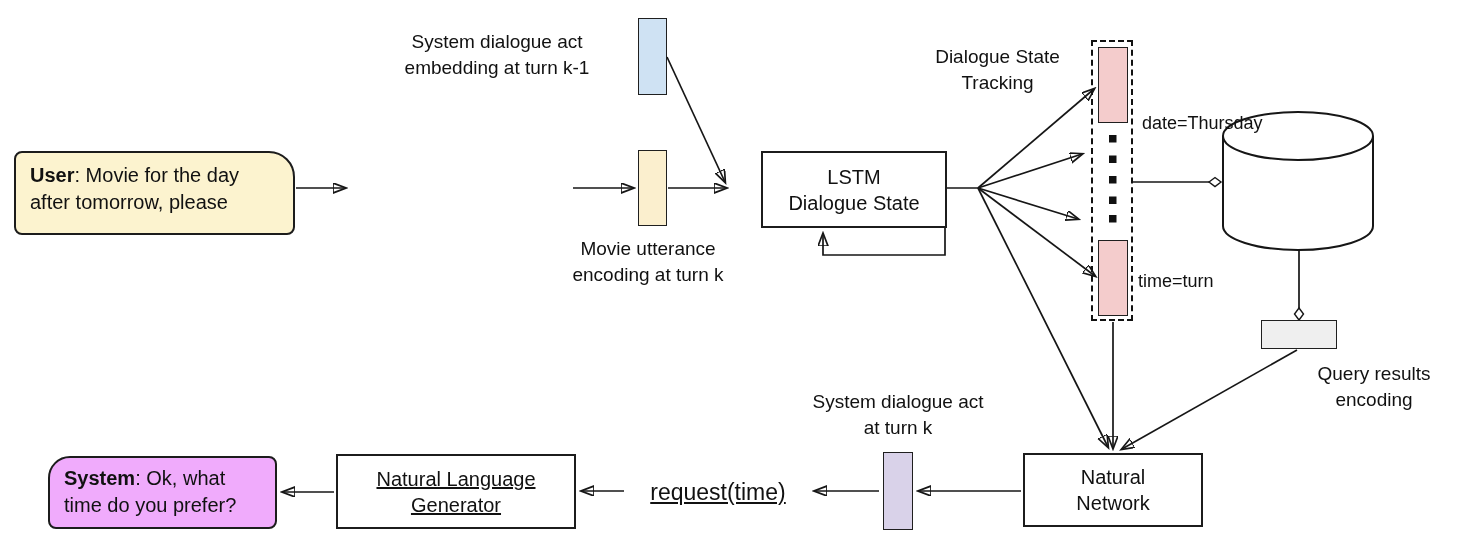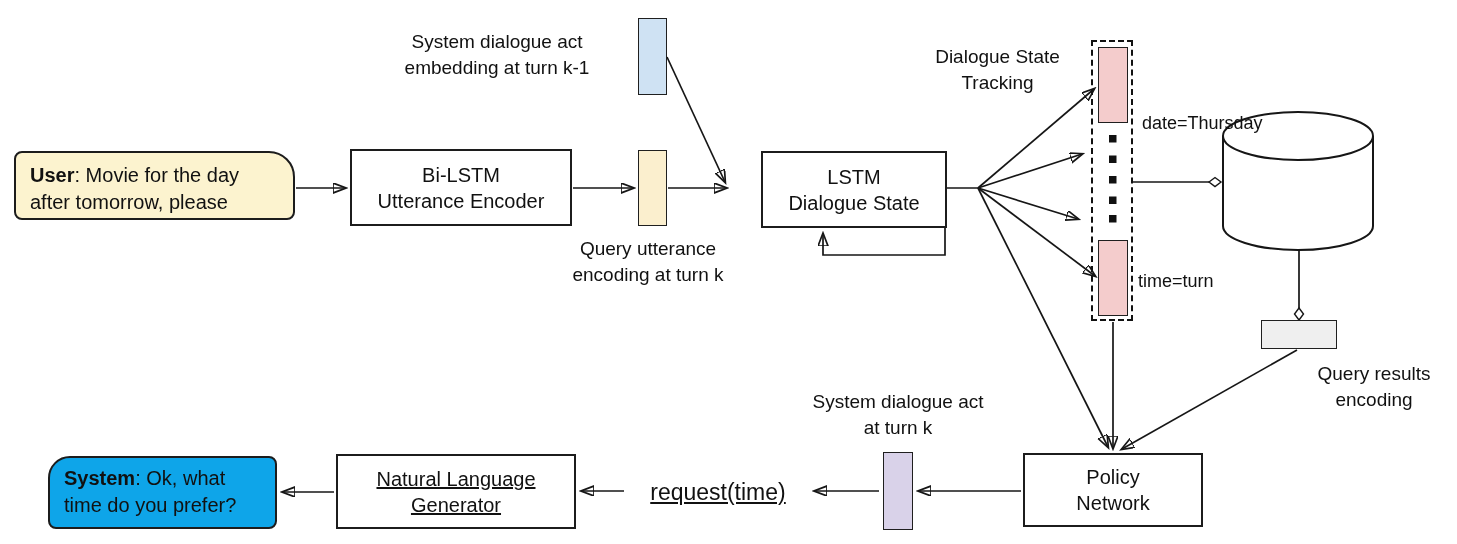--- a/index.html
+++ b/index.html
@@ -22,27 +22,27 @@
     box-sizing:border-box;
   }
   .bubble{
     position:absolute;
     border:2px solid #1c1c1c;
     box-sizing:border-box;
     font-size:20px;line-height:27px;
     padding:9px 10px 8px 14px;
   }
   .bubble-user{
-    left:14px;top:151px;width:281px;height:69px;
+    left:14px;top:151px;width:281px;height:84px;
     background:#FCF3CF;
     border-radius:8px 26px 8px 8px;
   }
   .bubble-system{
     left:48px;top:456px;width:229px;height:73px;
-    background:#0ea5e9;
+    background:#f0abfc;
     border-radius:22px 8px 8px 8px;
     padding-top:7px;
   }
   .bar{
     position:absolute;
     border:1.5px solid #1f1f1f;
     box-sizing:border-box;
   }
   .lbl{
     position:absolute;
@@ -120,48 +120,46 @@
       <rect class="dot" x="1109" y="176" width="7.5" height="7.5"></rect>
       <rect class="dot" x="1109" y="196.5" width="7.5" height="7.5"></rect>
       <rect class="dot" x="1109" y="215" width="7.5" height="7.5"></rect>
     </g>
   </svg>
 
   <div class="bubble bubble-user">
     <b>User</b><span>: Movie for the day after tomorrow, please</span>
   </div>
 
-  <div class="box" style="left:350px;top:149px;width:222px;height:77px;">Bi-LSTM
-Utterance Encoder</div>
 
   <div class="bar" style="left:638px;top:18px;width:29px;height:77px;background:#CFE2F3;"></div>
   <div class="lbl" style="left:372px;top:29px;width:250px;">System dialogue act
 embedding at turn k-1</div>
 
   <div class="bar" style="left:638px;top:150px;width:29px;height:76px;background:#FBEFCE;"></div>
-  <div class="lbl" style="left:548px;top:236px;width:200px;">Query utterance
+  <div class="lbl" style="left:548px;top:236px;width:200px;">Movie utterance
 encoding at turn k</div>
 
   <div class="box" style="left:730px;top:151px;width:186px;height:77px;margin-left:31px;">LSTM
 Dialogue State</div>
 
   <div class="lbl" style="left:905px;top:44px;width:185px;">Dialogue State
 Tracking</div>
   <div class="dashed-frame"></div>
   <div class="bar" style="left:1098px;top:47px;width:30px;height:76px;background:#F4CCCC;"></div>
   <div class="bar" style="left:1098px;top:240px;width:30px;height:76px;background:#F4CCCC;"></div>
   <div class="lbl lbl-left" style="left:1142px;top:80px;margin-top:30px;">date=Thursday</div>
   <div class="lbl lbl-left" style="left:1138px;top:268px;">time=turn</div>
 
 
   <div class="bar" style="left:1261px;top:320px;width:76px;height:29px;background:#EFEFEF;"></div>
   <div class="lbl" style="left:1285px;top:361px;width:178px;">Query results
 encoding</div>
 
-  <div class="box" style="left:1023px;top:453px;width:180px;height:74px;">Policy
+  <div class="box" style="left:1023px;top:453px;width:180px;height:74px;">Natural
 Network</div>
 
   <div class="bar" style="left:883px;top:452px;width:30px;height:78px;background:#D9D2E9;"></div>
   <div class="lbl" style="left:789px;top:389px;width:218px;">System dialogue act
 at turn k</div>
 
   <div class="lbl request-lbl" style="left:628px;top:477px;width:180px;">request(time)</div>
 
   <div class="box" style="left:336px;top:454px;width:240px;height:75px;text-decoration:underline;">Natural Language
 Generator</div>

